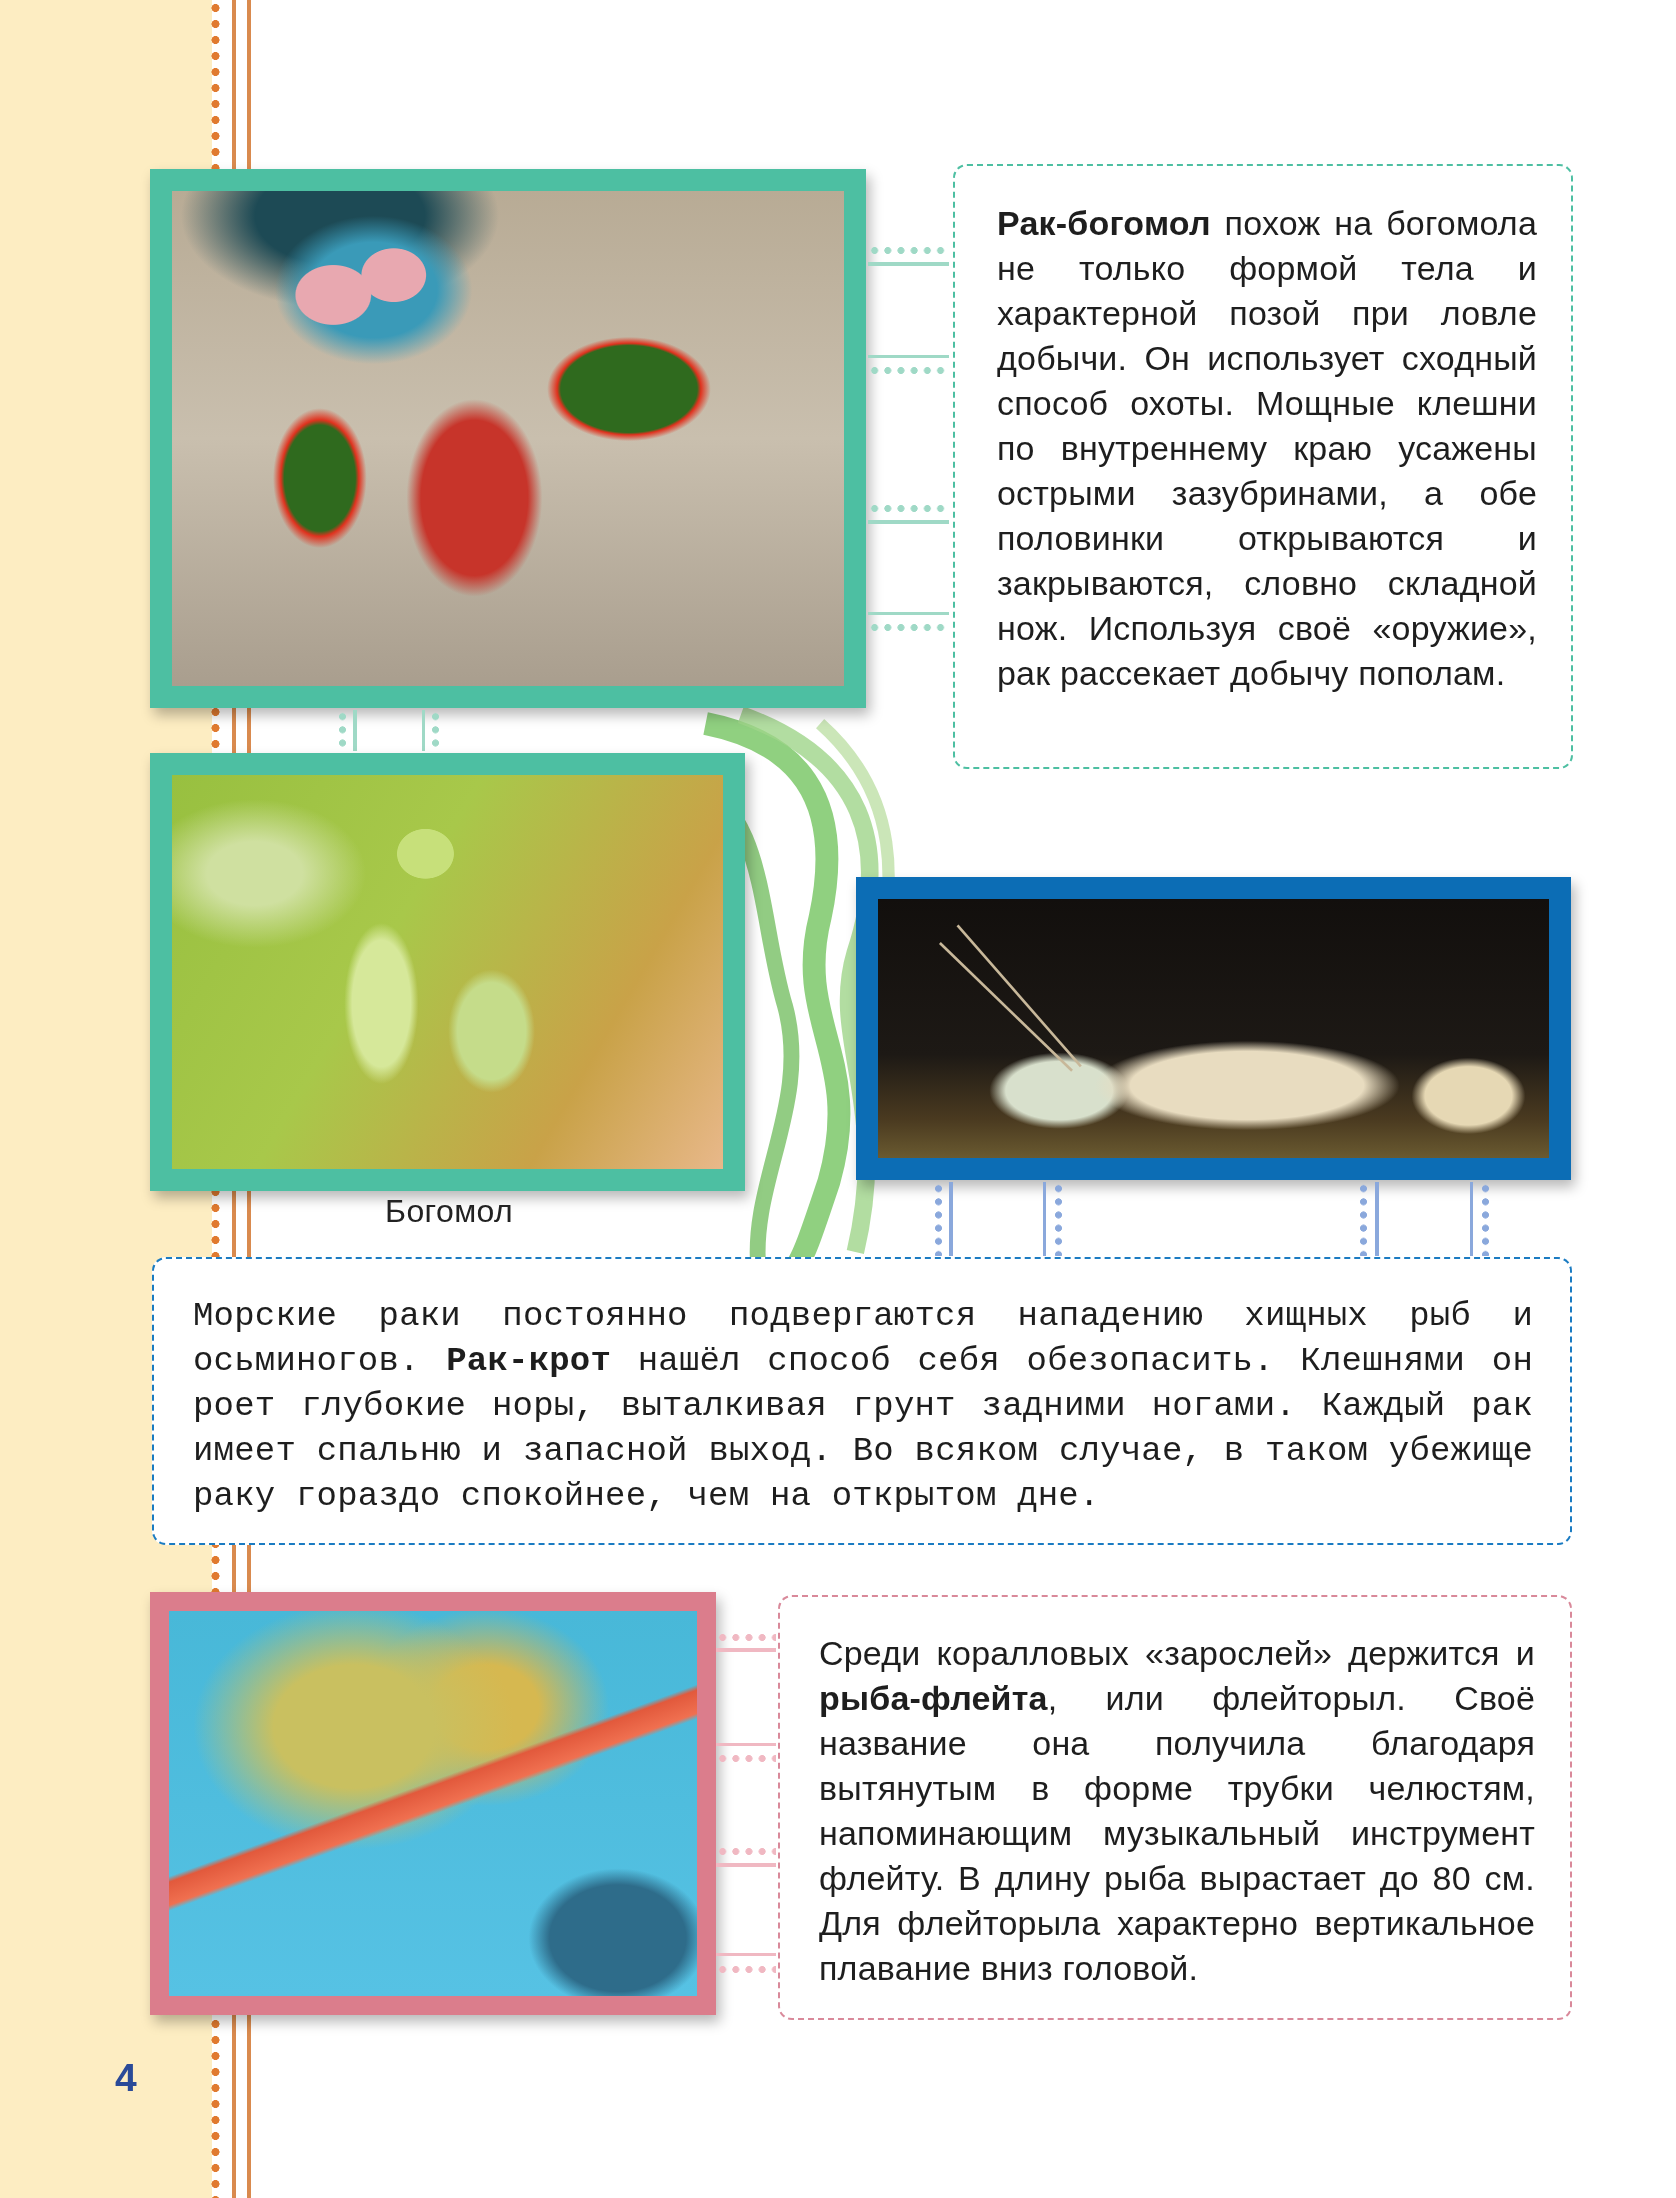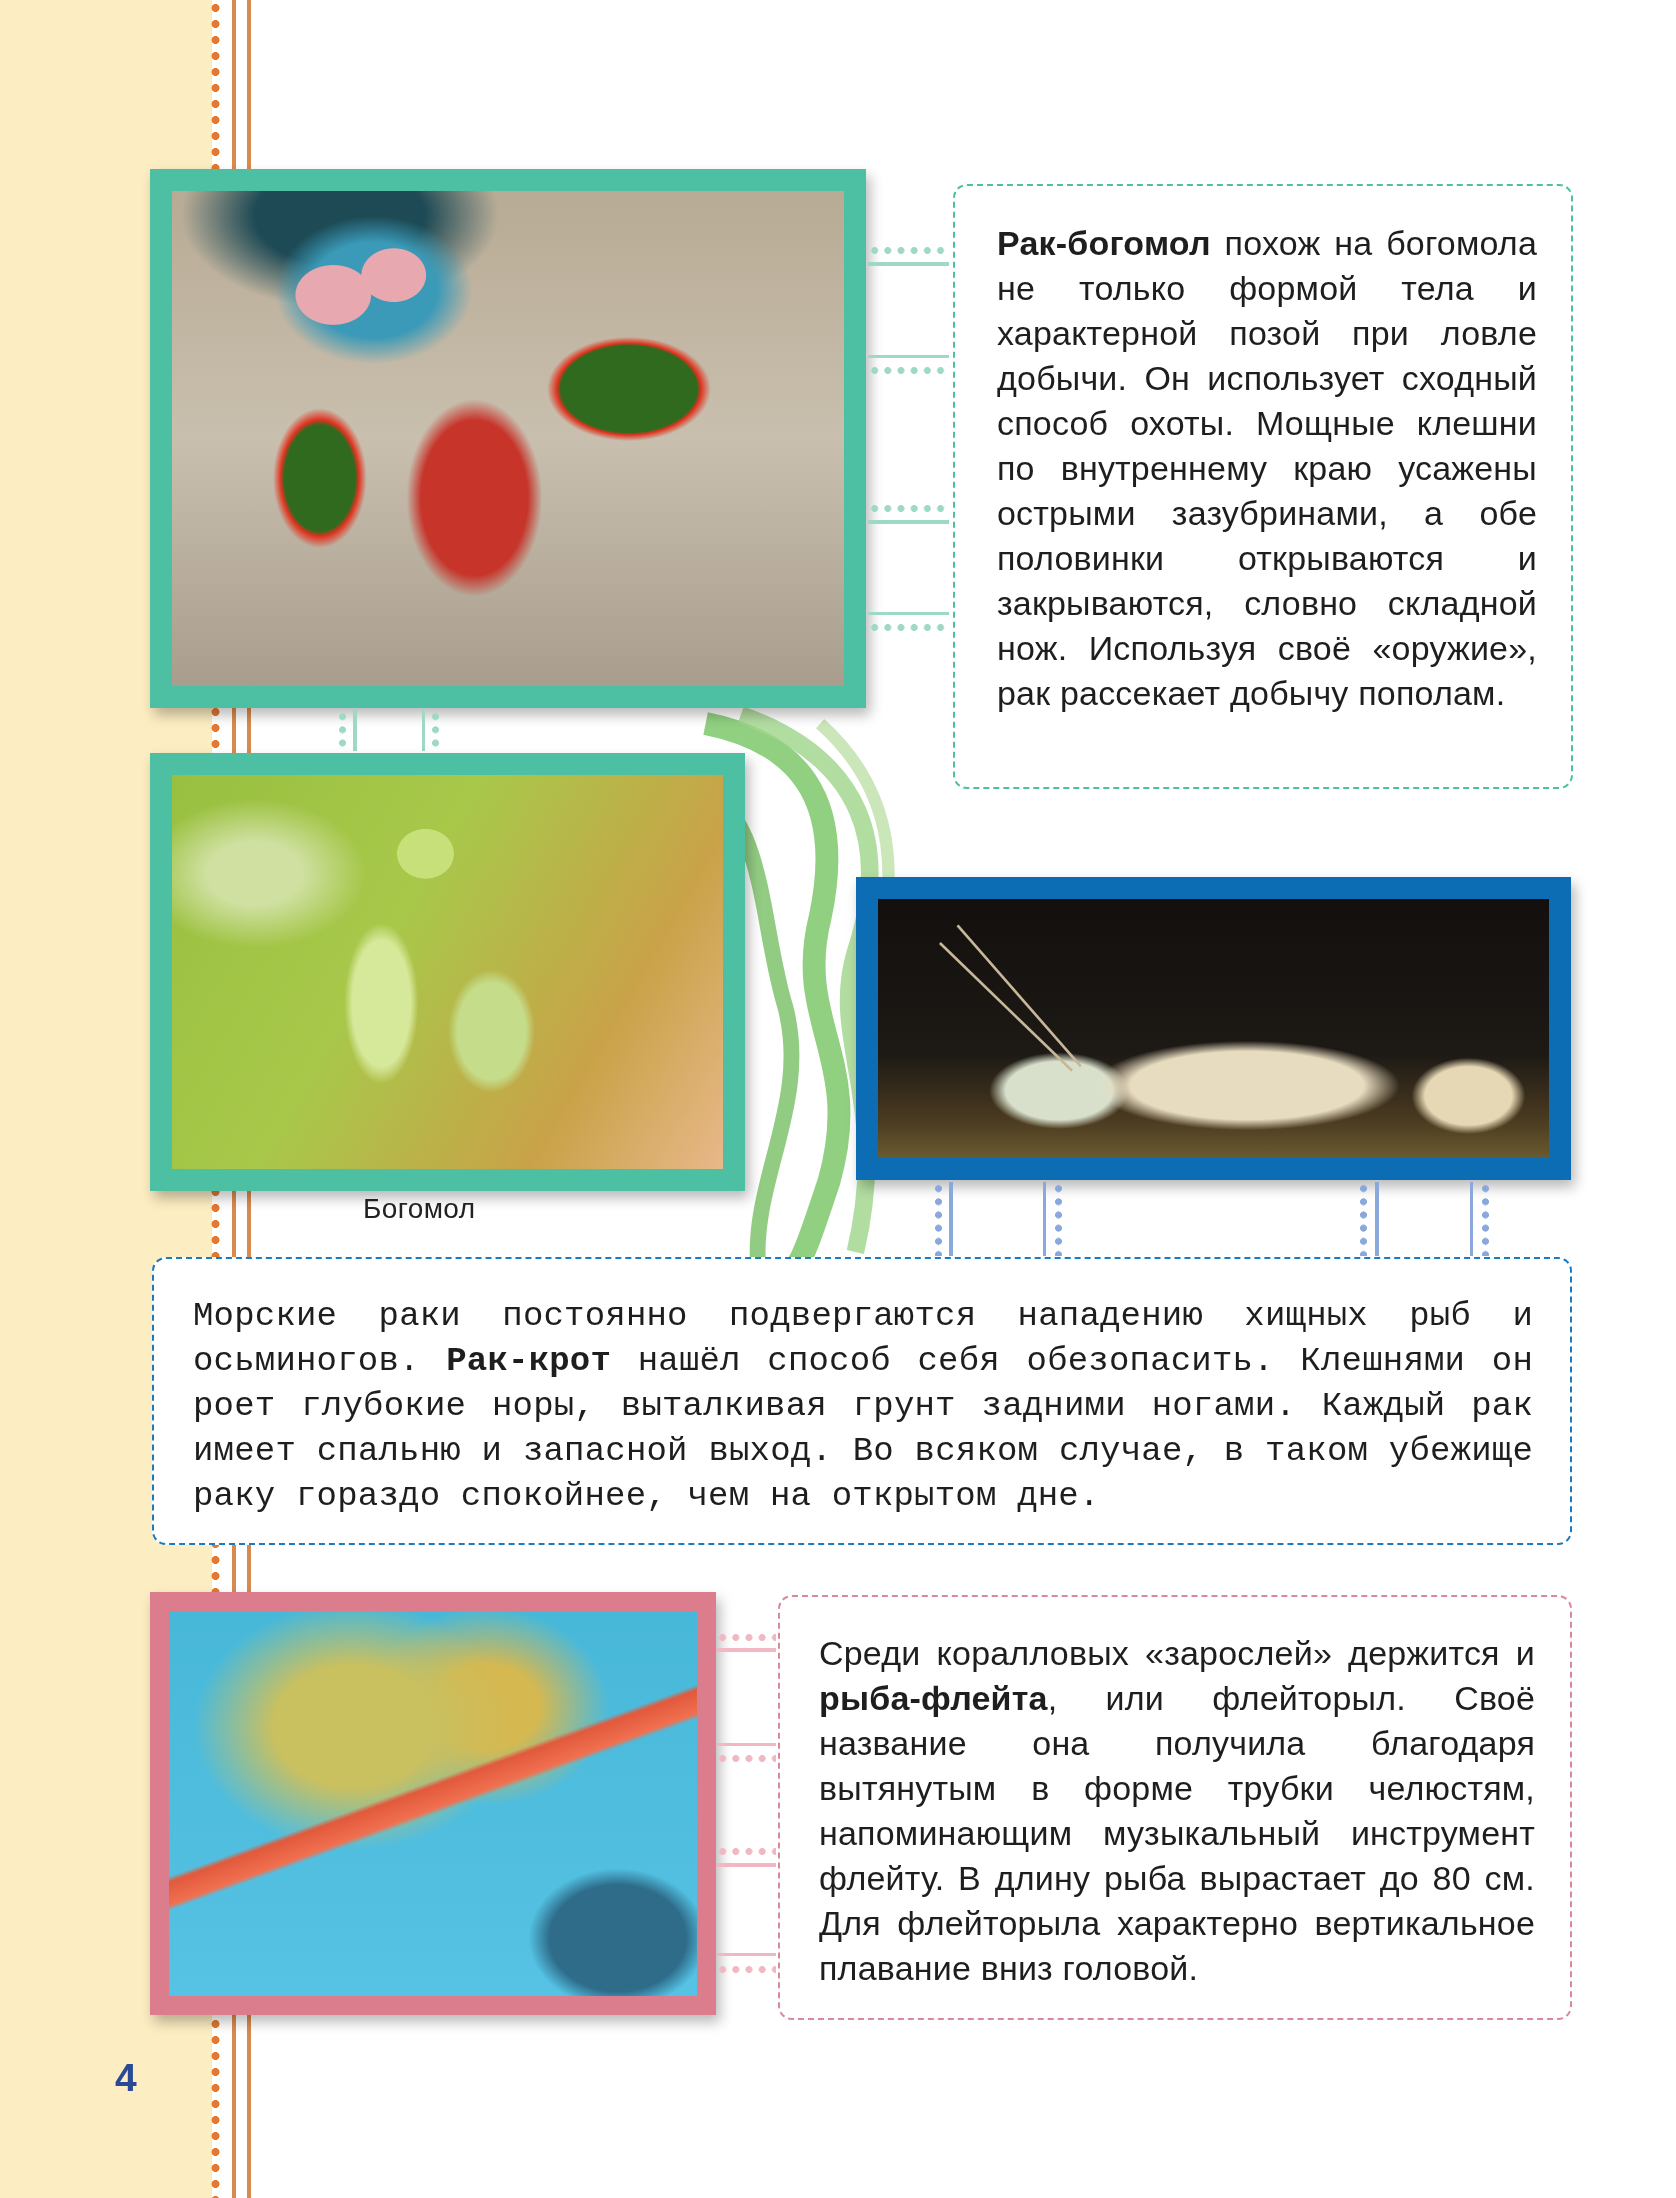--- a/index.html
+++ b/index.html
@@ -20,21 +20,21 @@
   .tb-blue{border:2.6px dashed #1a7bc2;font-family:Liberation Mono, monospace;}
   .tb-pink{border:2.6px dashed #d9899a;}
   .para{font-size:34px;line-height:45px;color:#1e1e1e;text-align:justify;margin:0;letter-spacing:0.2px;}
   .para b{font-weight:bold;}
   .hconn{height:21px;width:81px;}
   .hconn .d{position:absolute;left:0;right:0;height:7px;background-image:radial-gradient(circle,var(--c) 3.2px,transparent 3.7px);background-size:13.2px 7px;}
   .hconn .l{position:absolute;left:0;right:0;height:3.5px;background:var(--c);}
   .vconn{width:21px;}
   .vconn .d{position:absolute;top:0;bottom:0;width:7px;background-image:radial-gradient(circle,var(--c) 3.2px,transparent 3.7px);background-size:7px 13.2px;}
   .vconn .l{position:absolute;top:0;bottom:0;width:3.5px;background:var(--c);}
-  .caption{left:363px;top:1193px;font-size:28px;color:#222;letter-spacing:0.4px;}
+  .caption{left:385px;top:1193px;font-size:32px;color:#222;letter-spacing:0.4px;}
 </style>
 </head>
 <body>
 
 <div class="abs margin"></div>
 <div class="abs dots-v" style="left:211px;top:0;height:2198px;"></div>
 <div class="abs vline" style="left:232px;top:0;height:2198px;"></div>
 <div class="abs vline" style="left:247px;top:0;height:2198px;"></div>
 <div class="abs page-num">4</div>
 
@@ -67,21 +67,21 @@
   </div>
 <div class="abs hconn" style="left:868px;top:505px;--c:#9fd9c6;">
     <div class="d" style="top:0;"></div>
     <div class="l" style="top:15px;"></div>
   </div>
 <div class="abs hconn" style="left:868px;top:610px;--c:#9fd9c6;">
     <div class="l" style="top:1.8px;"></div>
     <div class="d" style="top:14px;"></div>
   </div>
 
-<div class="abs txtbox tb-teal" style="left:953px;top:184px;width:620px;height:605px;padding:35px 34px 0 42px;">
+<div class="abs txtbox tb-teal" style="left:953px;top:164px;width:620px;height:605px;padding:35px 34px 0 42px;">
   <p class="para"><b>Рак-богомол</b><span> похож на богомола не только формой тела и характерной позой при ловле добычи. Он использует сходный способ охоты. Мощные клешни по внутреннему краю усажены острыми зазубринами, а обе половинки открываются и закрываются, словно складной нож. Используя своё «оружие», рак рассекает добычу пополам.</span></p>
 </div>
 
 <div class="abs vconn" style="left:339px;top:710px;height:41px;--c:#9fd9c6;">
     <div class="d" style="left:0;"></div>
     <div class="l" style="left:14px;"></div>
   </div>
 <div class="abs vconn" style="left:420px;top:710px;height:41px;--c:#9fd9c6;">
     <div class="l" style="left:1.8px;"></div>
     <div class="d" style="left:12.4px;"></div>

